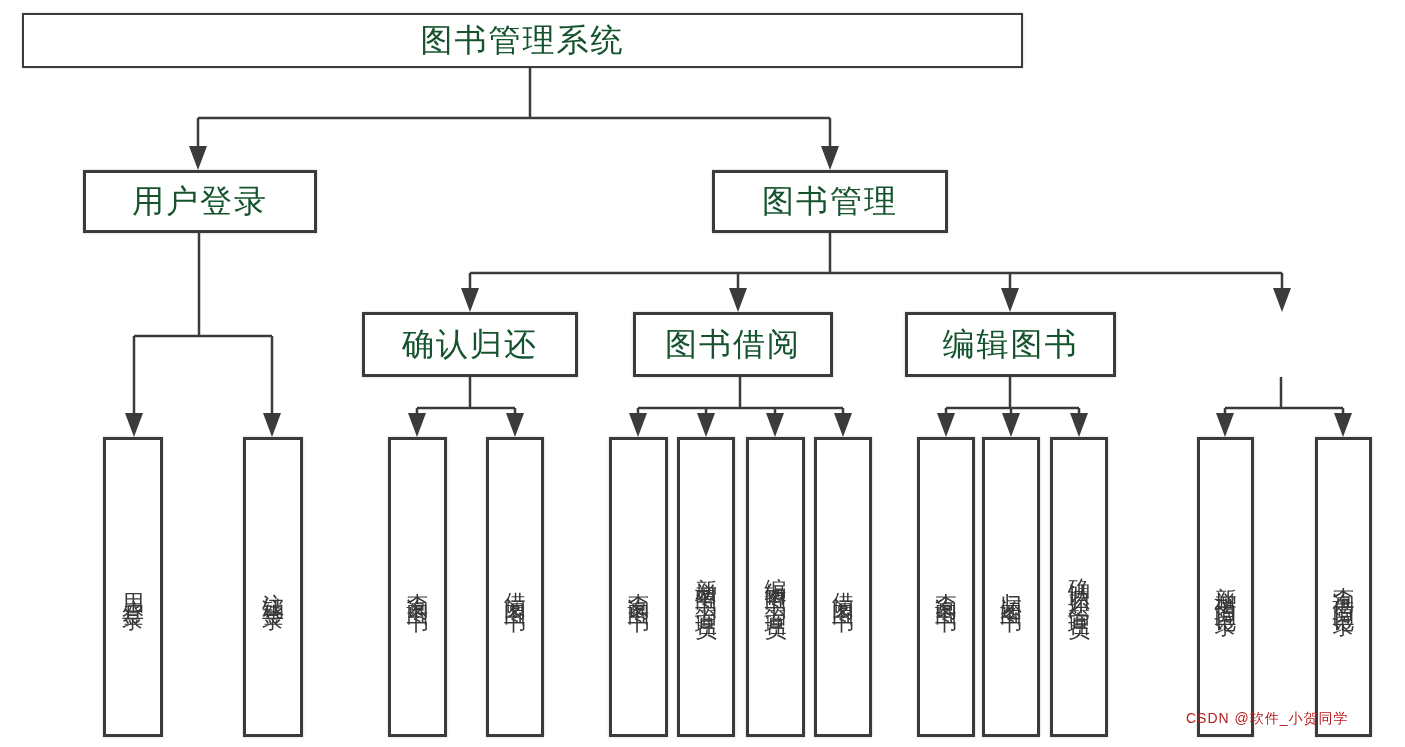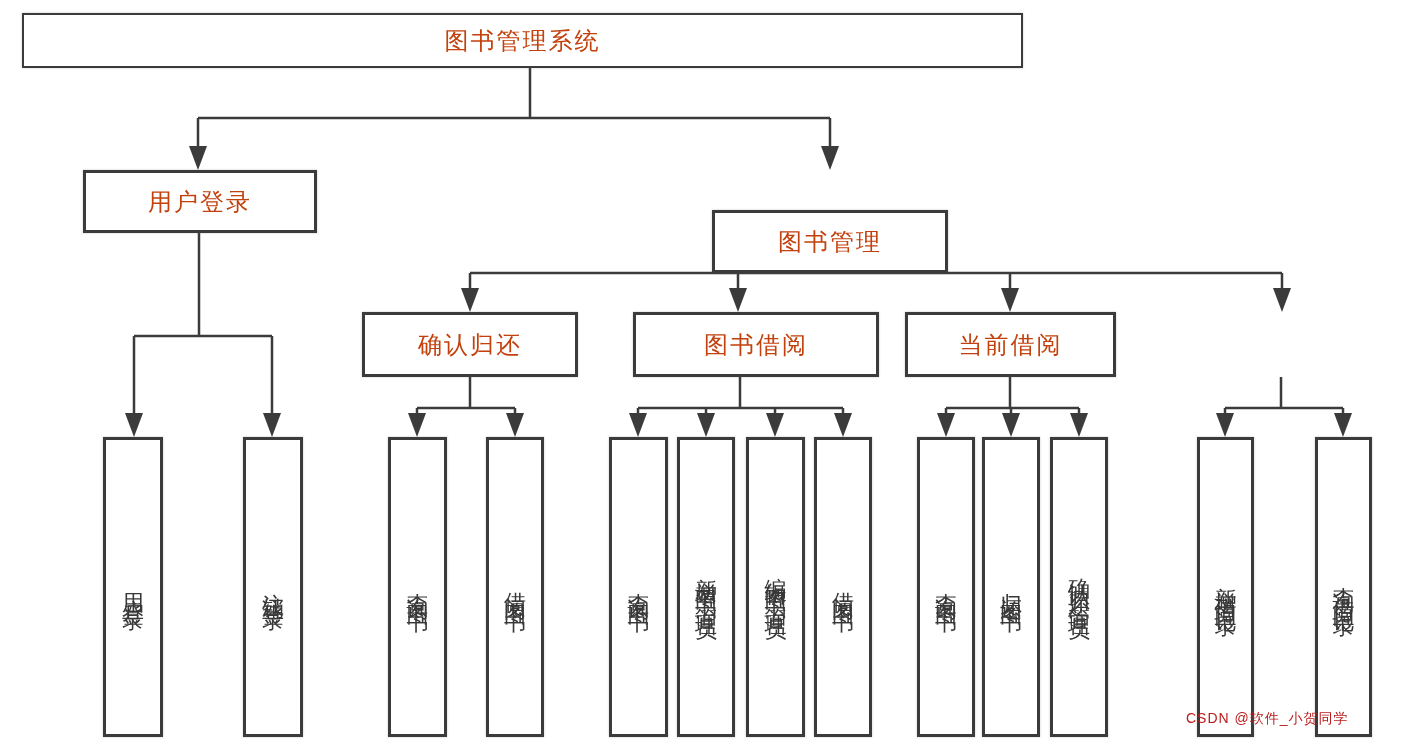--- a/index.html
+++ b/index.html
@@ -18,23 +18,23 @@
     background:#ffffff;
     border:3px solid #3b3b3b;
     box-sizing:border-box;
     display:flex; align-items:center; justify-content:center;
     color:#383838;
     z-index:2;
     box-shadow:0 0 2px rgba(90,90,90,0.35);
   }
   .node.root { border-width:2px; }
   .h-label {
-    font-size:24px;
+    font-size:32px;
     letter-spacing:2px;
-    color:#c2410c;
+    color:#14532d;
     white-space:nowrap;
   }
   .v-label {
     writing-mode:vertical-rl;
     text-orientation:mixed;
     font-size:22px;
     letter-spacing:6px;
     line-height:1;
     color:#383838;
     white-space:nowrap;
@@ -94,32 +94,32 @@
     </g>
   </svg>
 
   <div class="node root" style="left:22px; top:13px; width:1001px; height:55px;">
     <span class="h-label">图书管理系统</span>
   </div>
 
   <div class="node" style="left:83px; top:170px; width:234px; height:63px;">
     <span class="h-label">用户登录</span>
   </div>
-  <div class="node" style="left:712px; top:170px; width:236px; height:63px;margin-top:40px;">
+  <div class="node" style="left:712px; top:170px; width:236px; height:63px;">
     <span class="h-label">图书管理</span>
   </div>
 
   <div class="node" style="left:362px; top:312px; width:216px; height:65px;">
     <span class="h-label">确认归还</span>
   </div>
-  <div class="node" style="left:633px; top:312px; width:246px; height:65px;">
+  <div class="node" style="left:633px; top:312px; width:200px; height:65px;">
     <span class="h-label">图书借阅</span>
   </div>
   <div class="node" style="left:905px; top:312px; width:211px; height:65px;">
-    <span class="h-label">当前借阅</span>
+    <span class="h-label">编辑图书</span>
   </div>
 
   <div class="node" style="left:103px; top:437px; width:60px; height:300px;">
     <span class="v-label">用户登录</span>
   </div>
   <div class="node" style="left:243px; top:437px; width:60px; height:300px;">
     <span class="v-label">注销登录</span>
   </div>
 
   <div class="node" style="left:388px; top:437px; width:59px; height:300px;">

